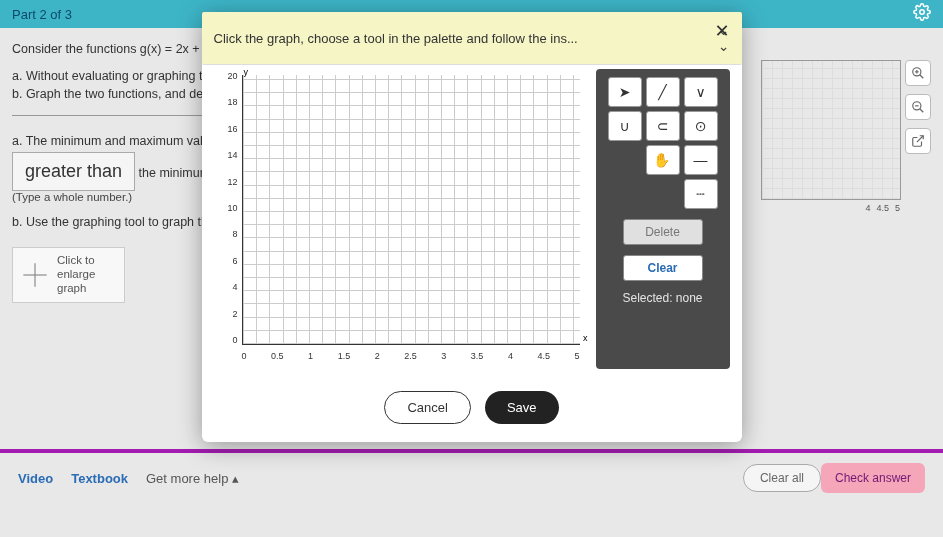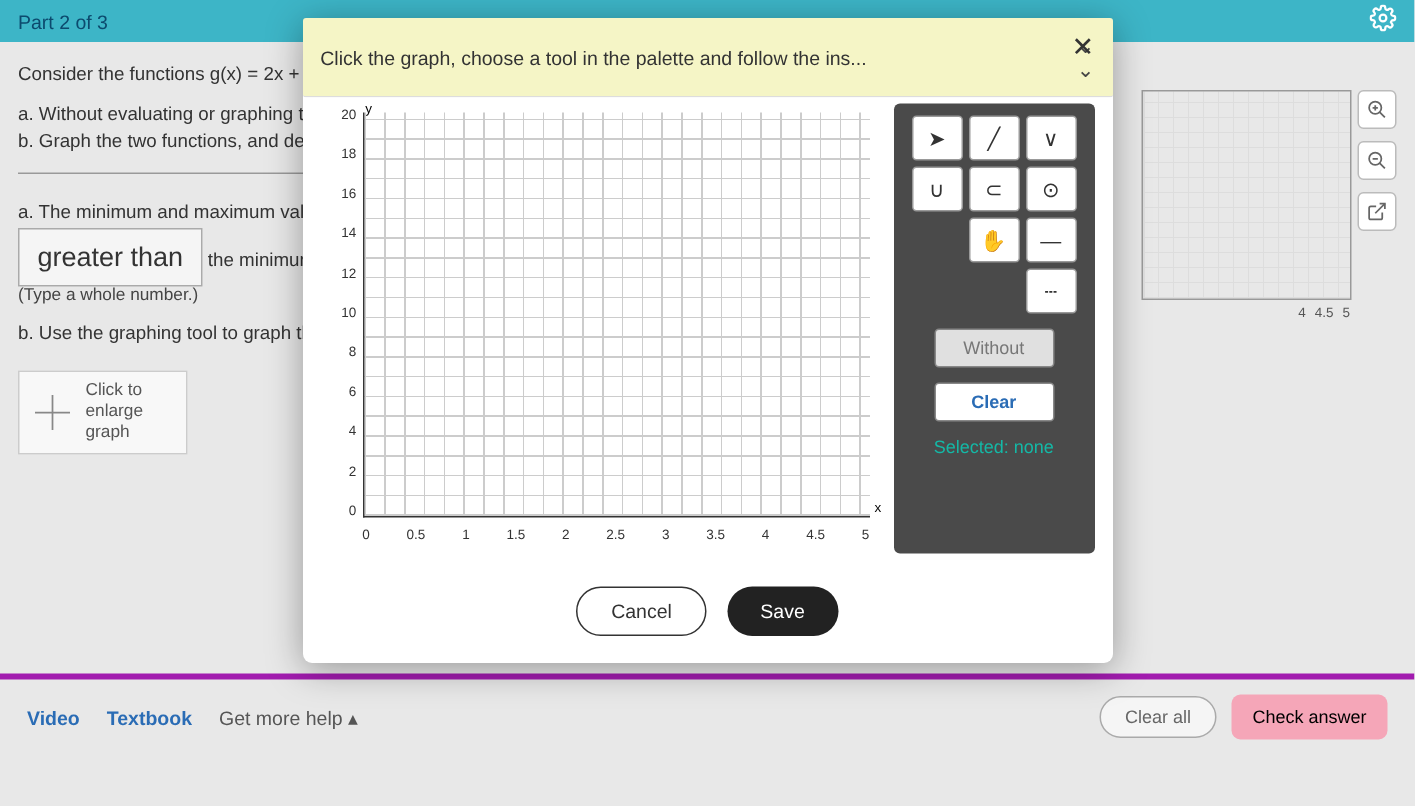--- a/index.html
+++ b/index.html
@@ -25,23 +25,23 @@
     .right-sidebar { width: 200px; position: relative; }
     .mini-graph { width: 140px; height: 140px; background: repeating-linear-gradient(0deg,#ddd,#ddd 1px,transparent 1px,transparent 10px),repeating-linear-gradient(90deg,#ddd,#ddd 1px,transparent 1px,transparent 10px); border:1px solid #999; margin-left: 30px; margin-top: 20px; position: relative;}
     .mini-ticks { position:absolute; bottom:-14px; right:0; font-size:9px; color:#555; display:flex; gap:6px;}
     .side-tools { position: absolute; right: 0; top: 20px; display: flex; flex-direction: column; gap: 8px; }
     .sq-tool { width: 26px; height: 26px; border: 1px solid #bbb; border-radius: 4px; background: #fff; display:flex;align-items:center;justify-content:center; cursor:pointer; color:#666;}
     
     .footer { position: absolute; bottom: 44px; left: 0; right: 0; padding: 0 18px; display:flex; align-items:center; justify-content: space-between; border-top: 4px solid #a21caf; padding-top:10px;}
     .help-links { display:flex; gap:18px; font-size:13px; }
     .help-links .lnk { color:#2a6cb5; font-weight:bold; cursor:pointer; }
     .help-links .getm { color:#555; }
-    .footer-btns { display:flex; gap:10px; align-items:center;}
+    .footer-btns { display:flex; align-items:center;}
     .pill-btn { padding: 6px 16px; border-radius: 18px; border:1px solid #aaa; background:#f5f5f5; font-size:12px; color:#666; cursor:pointer;}
-    .check-btn { padding: 8px 14px; border-radius: 6px; border:none; background:#f5a6b8; color:#000000; font-size:12px; cursor:pointer;}
+    .check-btn { padding: 8px 14px; border-radius: 6px; border:none; background:#f5a6b8; color:#701a75; font-size:12px; cursor:pointer;}
     
     
     .modal-overlay { position: absolute; top: 0; left: 0; right:0; bottom:0; display:flex; align-items:flex-start; justify-content:center; padding-top: 12px;}
     .modal { width: 540px; background: #fff; border-radius: 6px; box-shadow: 0 4px 24px rgba(0,0,0,0.35); position: relative; }
     .modal-close { position:absolute; top:8px; right:12px; font-size:18px; cursor:pointer; color:#333; background:none; border:none;}
     .modal-banner { background: #f5f5c6; padding: 10px 12px; font-size: 13px; color: #333; display:flex; align-items:center; justify-content:space-between; border-bottom:1px solid #ddd; margin: 0; border-radius:2px;}
     .banner-chev { font-size: 14px; color:#444; cursor:pointer;}
     
     .modal-body { display:flex; padding: 4px 12px 8px 12px; gap: 10px; }
     .graph-area { flex:1; position: relative; height: 300px; }
@@ -49,21 +49,21 @@
     .y-axis { position:absolute; left:0; top:0; bottom:24px; width:26px; display:flex; flex-direction:column; justify-content:space-between; font-size:9px; color:#333; text-align:right; padding: 2px 2px 0 0; align-items: flex-end;}
     .x-axis { position:absolute; left:28px; right:6px; bottom:8px; display:flex; justify-content:space-between; font-size:9px; color:#333;}
     .axis-lbl-y { position:absolute; left:30px; top:-2px; font-size:9px;}
     .axis-lbl-x { position:absolute; right:-2px; bottom:26px; font-size:9px;}
     
     .palette { width: 134px; background:#4a4a4a; border-radius:4px; padding:8px; display:flex; flex-direction:column; align-items:center; gap:6px;}
     .pal-grid { display:grid; grid-template-columns: repeat(3, 34px); gap:4px; }
     .pal-btn { width:34px; height:30px; background:#fff; border:1px solid #999; border-radius:3px; display:flex; align-items:center; justify-content:center; font-size:14px; cursor:pointer; color:#333;}
     .pal-wide { width: 80px; height:26px; background:#e0e0e0; border:1px solid #888; border-radius:3px; font-size:12px; color:#777; cursor:pointer; margin-top:4px;}
     .pal-wide.clear { background:#fff; color:#2a6cb5; font-weight:bold;}
-    .sel-text { color:#14b8a6; font-size:12px; margin-top:4px;}
+    .sel-text { color:#e5e5e5; font-size:12px; margin-top:4px;}
     
     .modal-footer { display:flex; justify-content:center; gap:14px; padding: 14px 0 18px 0;}
     .mbtn { padding: 8px 22px; border-radius: 20px; font-size:13px; cursor:pointer;}
     .mbtn.cancel { background:#fff; border:1.5px solid #333; color:#333;}
     .mbtn.save { background:#222; border:none; color:#fff;}
   </style>
 </head>
 <body>
 
 <div class="header-strip">
@@ -201,21 +201,21 @@
           <button class="pal-btn">∪</button>
           <button class="pal-btn">⊂</button>
           <button class="pal-btn">⊙</button>
           <div></div>
           <button class="pal-btn">✋</button>
           <button class="pal-btn">—</button>
           <div></div>
             <div></div>
           <button class="pal-btn">┄</button>
         </div>
-        <button class="pal-wide">Without</button>
+        <button class="pal-wide">Delete</button>
         <button class="pal-wide clear">Clear</button>
         <div class="sel-text">Selected: none</div>
       </div>
     </div>
     <div class="modal-footer">
       <button class="mbtn cancel">Cancel</button>
       <button class="mbtn save">Save</button>
     </div>
   </div>
 </div>

